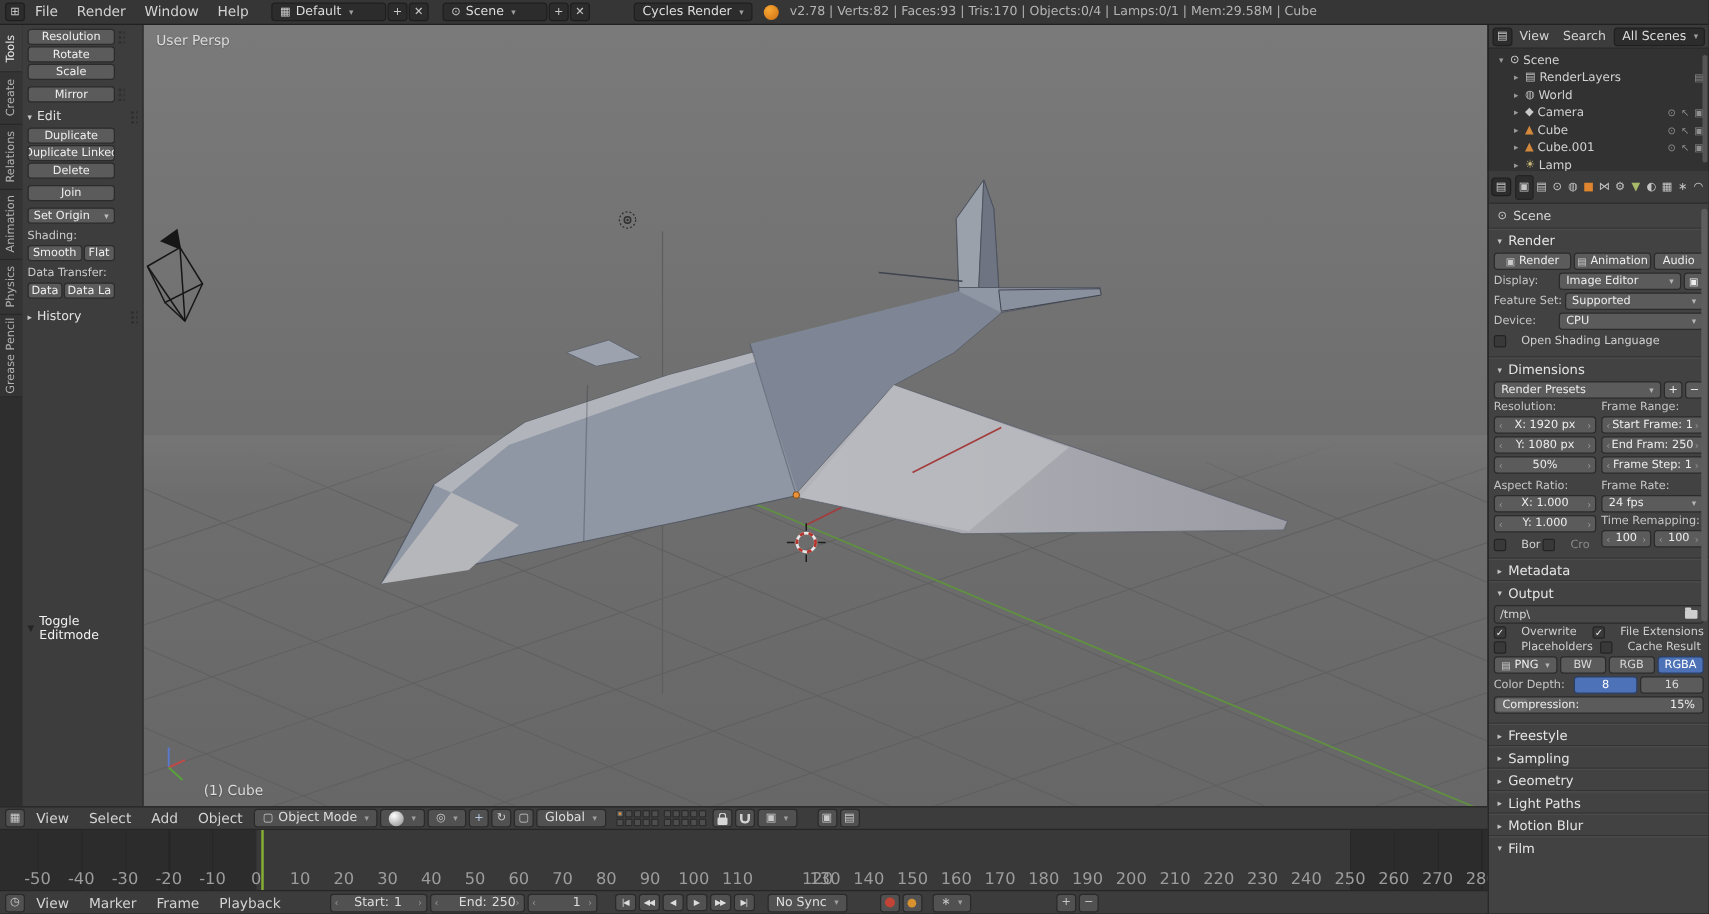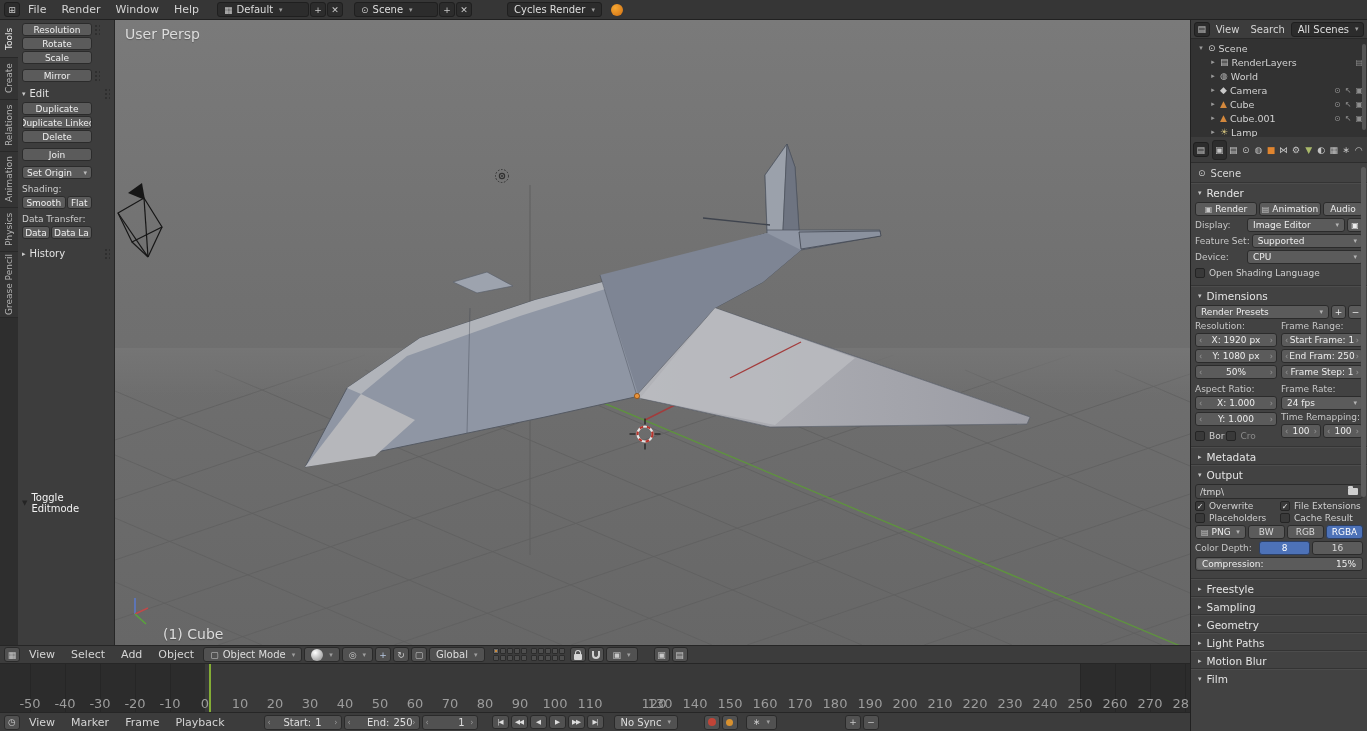--- a/index.html
+++ b/index.html
@@ -41,21 +41,21 @@
   .grip{width:6px;height:11px;background-image:radial-gradient(circle,#2f2f2f 1px,transparent 1.3px);background-size:4px 4px}
   .shelf-hdr{display:flex;align-items:center;gap:4px;font-size:10px;color:#e2e2e2;margin:6px 0 3px 0}
   .shelf-hdr .tri{font-size:7px;color:#cacaca}
   .shelf-lbl{font-size:9px;color:#cccccc;margin:5px 0 2px 0}
   .pairrow{display:flex;gap:1px;width:70px;margin-bottom:1px}
 
   
   #viewport{position:absolute;left:115px;top:20px;width:1075px;height:625px;
     background:linear-gradient(#7a7a7a,#707070 45%,#676767)}
   #vp-svg{position:absolute;left:0;top:0}
-  .vp-label{position:absolute;font-size:14px;color:#dcdcdc;text-shadow:0 1px 1px rgba(0,0,0,.25)}
+  .vp-label{position:absolute;font-size:11px;color:#dcdcdc;text-shadow:0 1px 1px rgba(0,0,0,.25)}
 
   
   #outliner{position:absolute;left:1190px;top:20px;width:177px;height:117px;background:#323232;
     border-left:1px solid #212121;overflow:hidden}
   .ol-header{height:19px;background:#3c3c3c;border-bottom:1px solid #292929;display:flex;align-items:center;padding:0 3px;gap:1px}
   .ol-header .mi{font-size:10px;padding:0 5px}
   .ol-rows{padding-top:2px}
   .ol-row{height:14px;display:flex;align-items:center;gap:3px;font-size:9.5px;color:#d2d2d2;padding-right:4px}
   .ol-exp{font-size:7px;color:#9b9b9b;width:8px;text-align:center}
   .ol-ic{font-size:9px}
@@ -75,21 +75,21 @@
   .p-body{padding:1px 4px 6px 4px}
   .row{display:flex;gap:2px;margin-bottom:2px;align-items:center}
   .w{background:#5b5b5b;border:1px solid #2b2b2b;border-radius:3px;height:14px;font-size:9px;color:#ededed;
      display:flex;align-items:center;justify-content:center;gap:3px;position:relative;white-space:nowrap;overflow:hidden}
   .w.grow{flex:1}
   .w.ddw{justify-content:space-between;padding:0 5px}
   .w.ddw::after{content:"▾";font-size:7px;color:#b5b5b5}
   .num::before{content:"‹";font-size:8px;color:#9b9b9b;position:absolute;left:3px}
   .num::after{content:"›";font-size:8px;color:#9b9b9b;position:absolute;right:3px}
   .lbl{font-size:9px;color:#c6c6c6;white-space:nowrap}
-  .cb{display:flex;align-items:center;gap:4px;font-size:9px;color:#d0d0d0;white-space:nowrap}
+  .cb{display:flex;align-items:center;gap:12px;font-size:9px;color:#d0d0d0;white-space:nowrap}
   .box{width:10px;height:10px;background:#393939;border:1px solid #242424;border-radius:2px;
        display:inline-flex;align-items:center;justify-content:center;font-size:8px;color:#ececec;flex:0 0 10px}
   .seg{flex:1;background:#5b5b5b;border:1px solid #2b2b2b;border-radius:3px;height:14px;
        display:flex;align-items:center;justify-content:center;font-size:9px}
   .seg.on{background:#4d72b8;border-color:#2b3f66;color:#fff}
   .cols{display:flex;gap:4px}
   .col{flex:1;display:flex;flex-direction:column;gap:2px}
   .fill15::before{content:"";position:absolute;left:1px;top:1px;bottom:1px;width:15%;background:#6b6b6b;border-radius:2px}
   .pathw{background:#474747;border:1px solid #2b2b2b;border-radius:3px;height:15px;display:flex;align-items:center;
         justify-content:space-between;padding:0 4px;font-size:9px;flex:1}
@@ -145,20 +145,21 @@
     <span class="dd" style="margin-left:10px;min-width:84px">
       <span class="icg">⊙</span>
       <span>Scene</span>
     </span>
     <span class="sq">+</span>
     <span class="sq">✕</span>
     <span class="dd" style="margin-left:34px;min-width:92px">
       <span>Cycles Render</span>
     </span>
     <span class="blogo" style="margin-left:8px"></span>
+    <span class="stats">v2.78 | Verts:82 | Faces:93 | Tris:170 | Objects:0/4 | Lamps:0/1 | Mem:29.58M | Cube</span>
   </div>
 
   <div id="left-tabs">
     <div class="vtab on" style="height:38px">Tools</div>
     <div class="vtab" style="height:42px">Create</div>
     <div class="vtab" style="height:52px">Relations</div>
     <div class="vtab" style="height:56px">Animation</div>
     <div class="vtab" style="height:44px">Physics</div>
     <div class="vtab" style="height:66px">Grease Pencil</div>
   </div>

